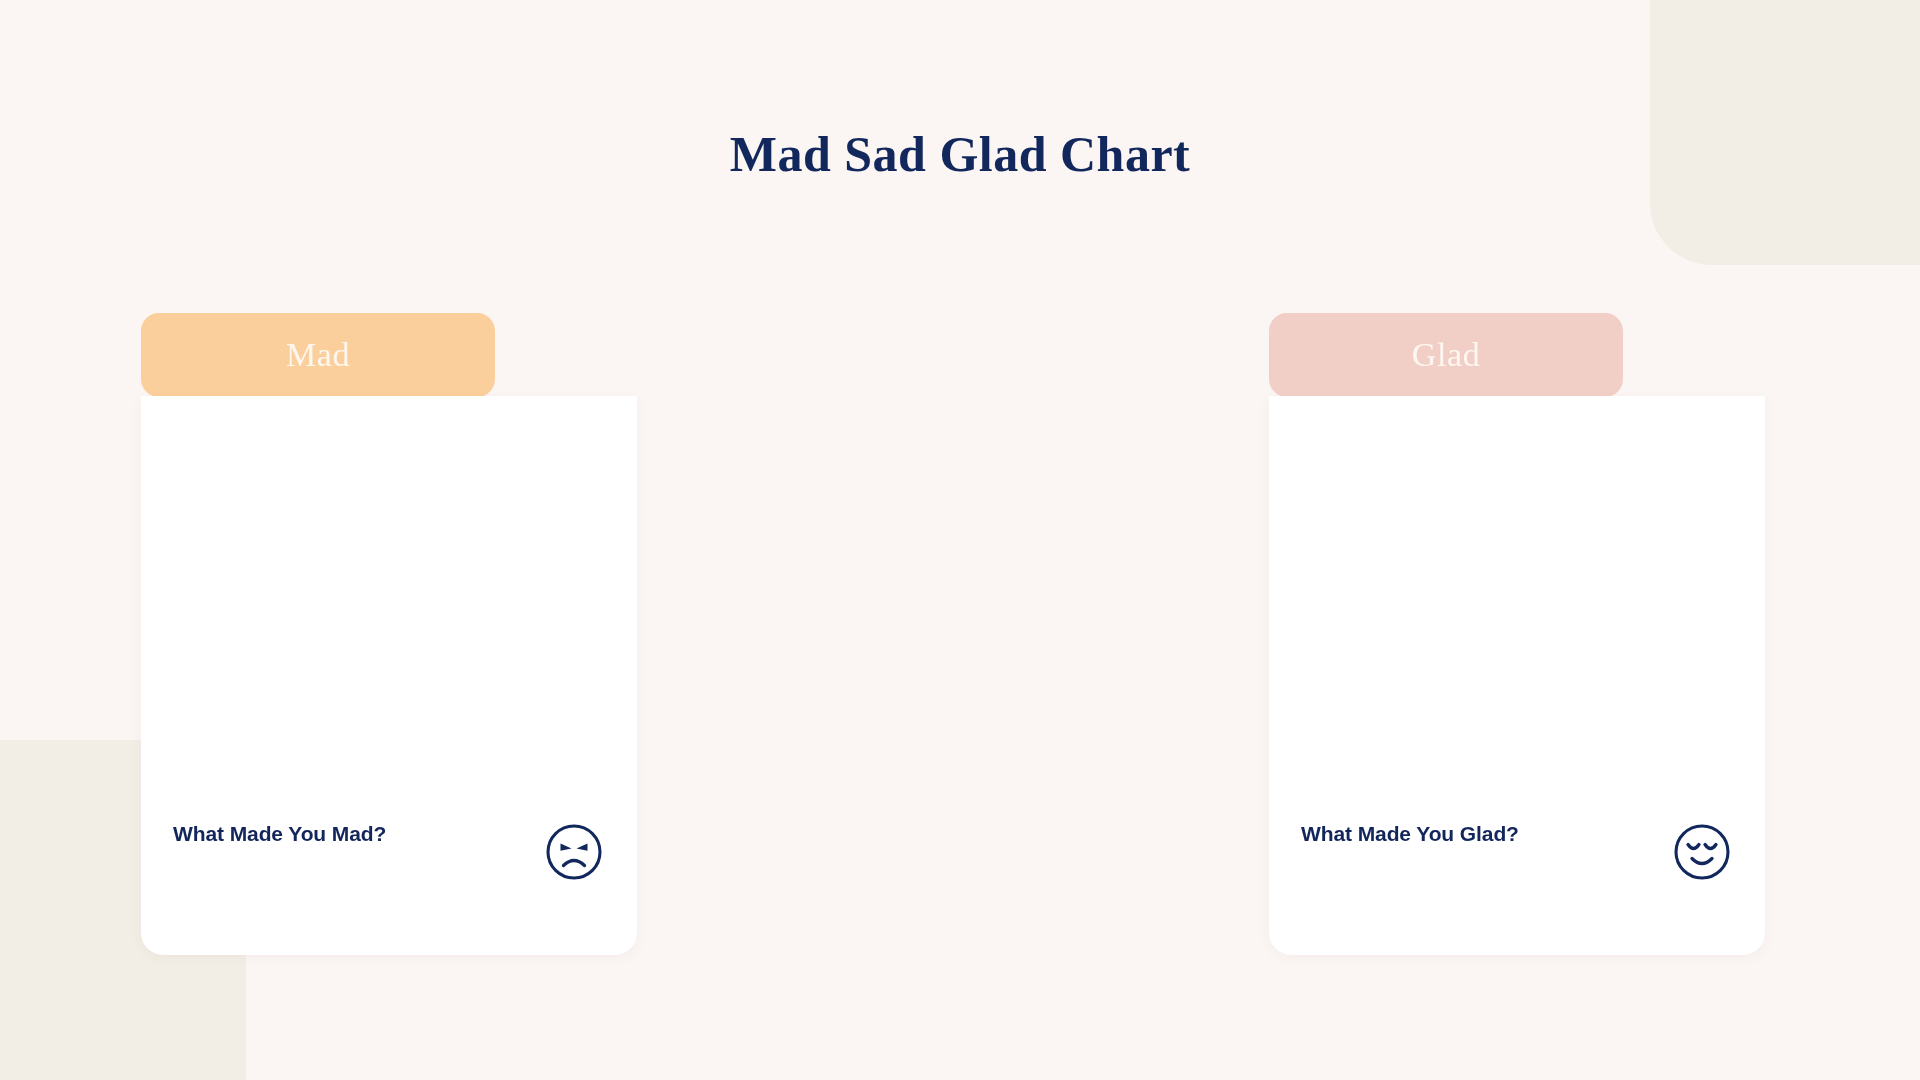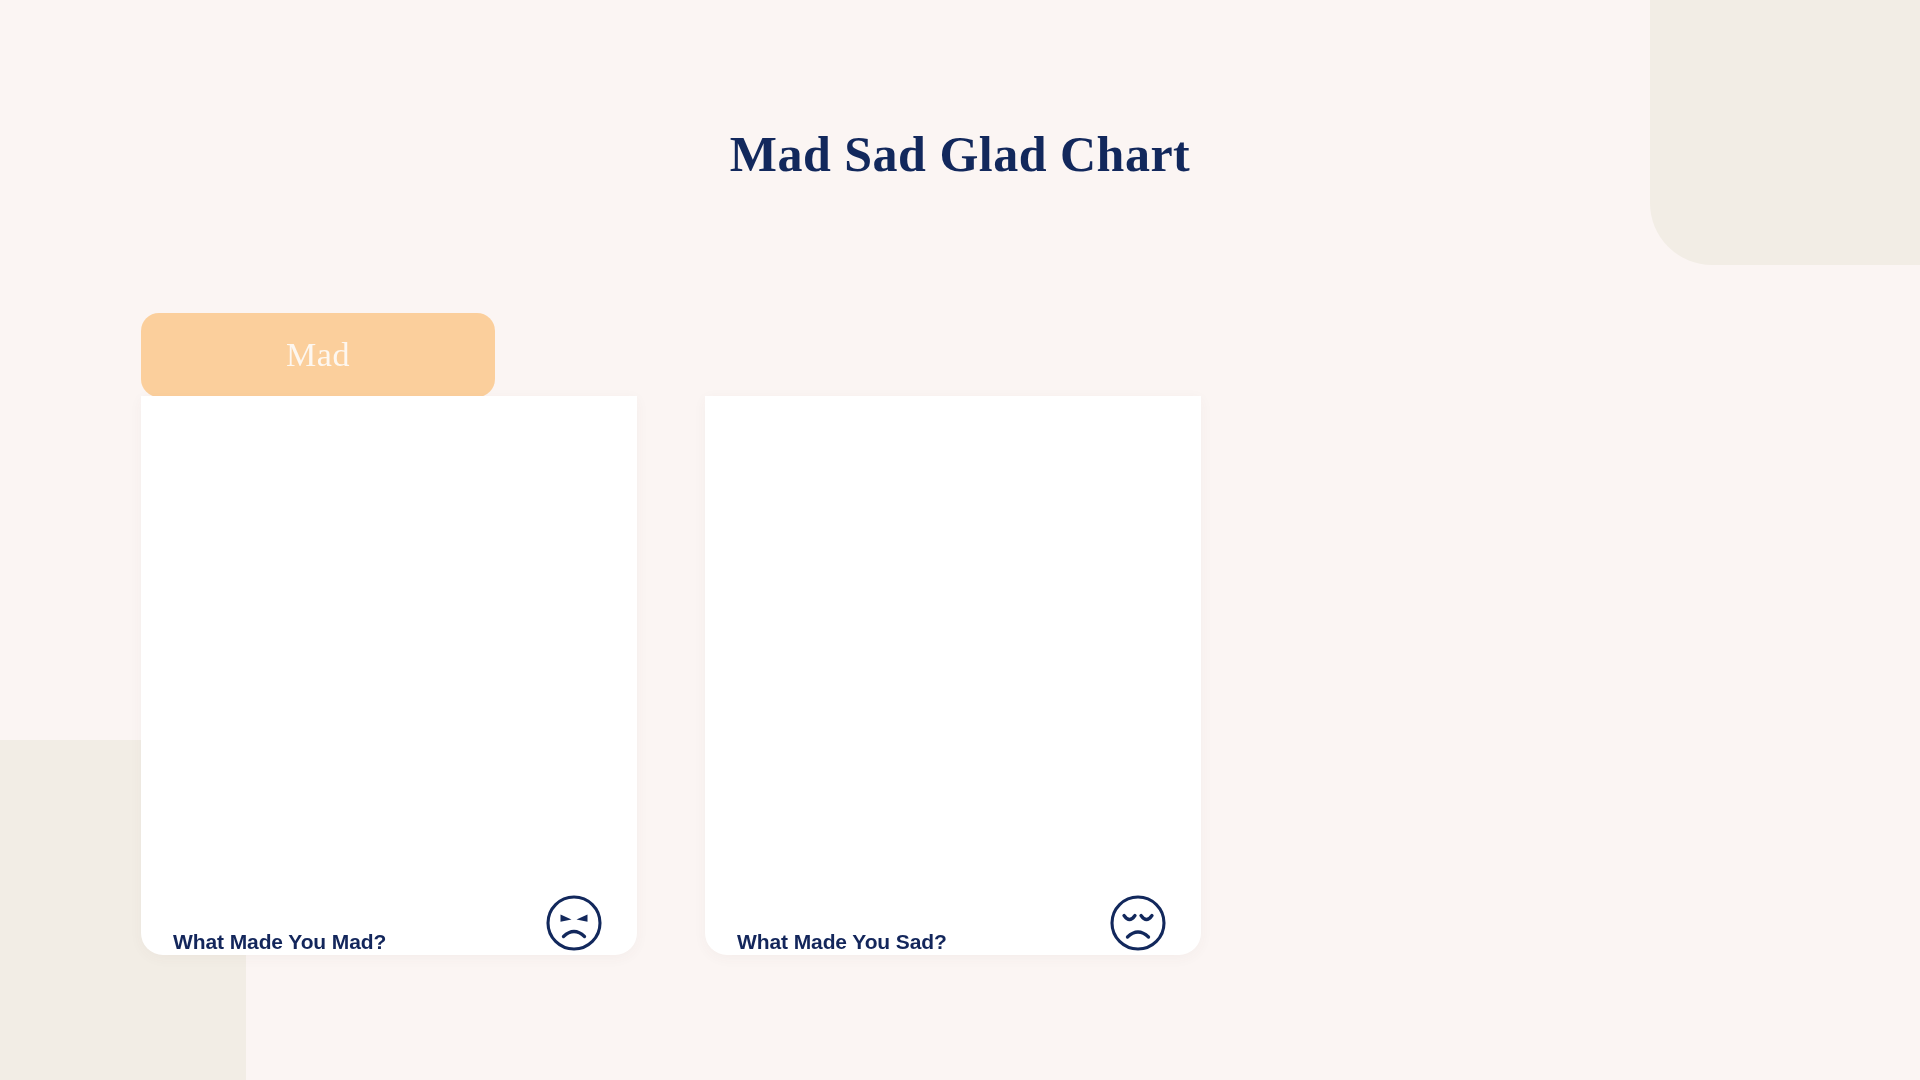--- a/index.html
+++ b/index.html
@@ -102,21 +102,21 @@
     box-shadow: 0 3px 14px rgba(90, 70, 60, 0.045);
     z-index: 2;
   }
   .card-footer {
     position: absolute;
     left: 0;
     bottom: 0;
     width: 496px;
     height: 132px;
     display: flex;
-    align-items: flex-end;
+    align-items: flex-start;
     justify-content: space-between;
     padding: 0 34px 3px 32px;
     box-sizing: border-box;
   }
   .card-prompt {
     font-family: "Liberation Sans", sans-serif;
     font-size: 21px;
     font-weight: bold;
     color: #13265B;
     letter-spacing: -0.1px;
@@ -156,29 +156,32 @@
           <circle cx="29" cy="29" r="26" stroke="#12285C" stroke-width="3.1" fill="none"></circle>
           <path d="M15.5 20.5 L26.5 25.5 L15.5 27.8 Z" fill="#12285C"></path>
           <path d="M42.5 20.5 L31.5 25.5 L42.5 27.8 Z" fill="#12285C"></path>
           <path d="M18.5 42.5 Q29 32.5 39.5 42.5" stroke="#12285C" stroke-width="3.3" stroke-linecap="round" fill="none"></path>
         </svg>
       </div>
     </div>
   </section>
 
   <section class="card" id="card-sad">
+  </section>
+
+  <section class="card" id="card-glad">
+    <div class="card-header" style="background:#F2CFC6;">
+      <span class="card-header-label">Glad</span>
+    </div>
     <div class="card-body">
       <div class="card-footer">
-        <span class="card-prompt">What Made You Sad?</span>
+        <span class="card-prompt">What Made You Glad?</span>
         <svg class="face-icon" width="58" height="58" viewBox="0 0 58 58" fill="none">
           <circle cx="29" cy="29" r="26" stroke="#12285C" stroke-width="3.1" fill="none"></circle>
           <path d="M15 21.5 Q20.5 29.5 26 21.5" stroke="#12285C" stroke-width="3.3" stroke-linecap="round" fill="none"></path>
           <path d="M32 21.5 Q37.5 29.5 43 21.5" stroke="#12285C" stroke-width="3.3" stroke-linecap="round" fill="none"></path>
-          <path d="M18.5 43 Q29 33 39.5 43" stroke="#12285C" stroke-width="3.3" stroke-linecap="round" fill="none"></path>
+          <path d="M19 35.5 Q29 45.5 39 35.5" stroke="#12285C" stroke-width="3.3" stroke-linecap="round" fill="none"></path>
         </svg>
       </div>
     </div>
   </section>
 
-  <section class="card" id="card-glad">
-  </section>
-
 </div>
 
 </body></html>

